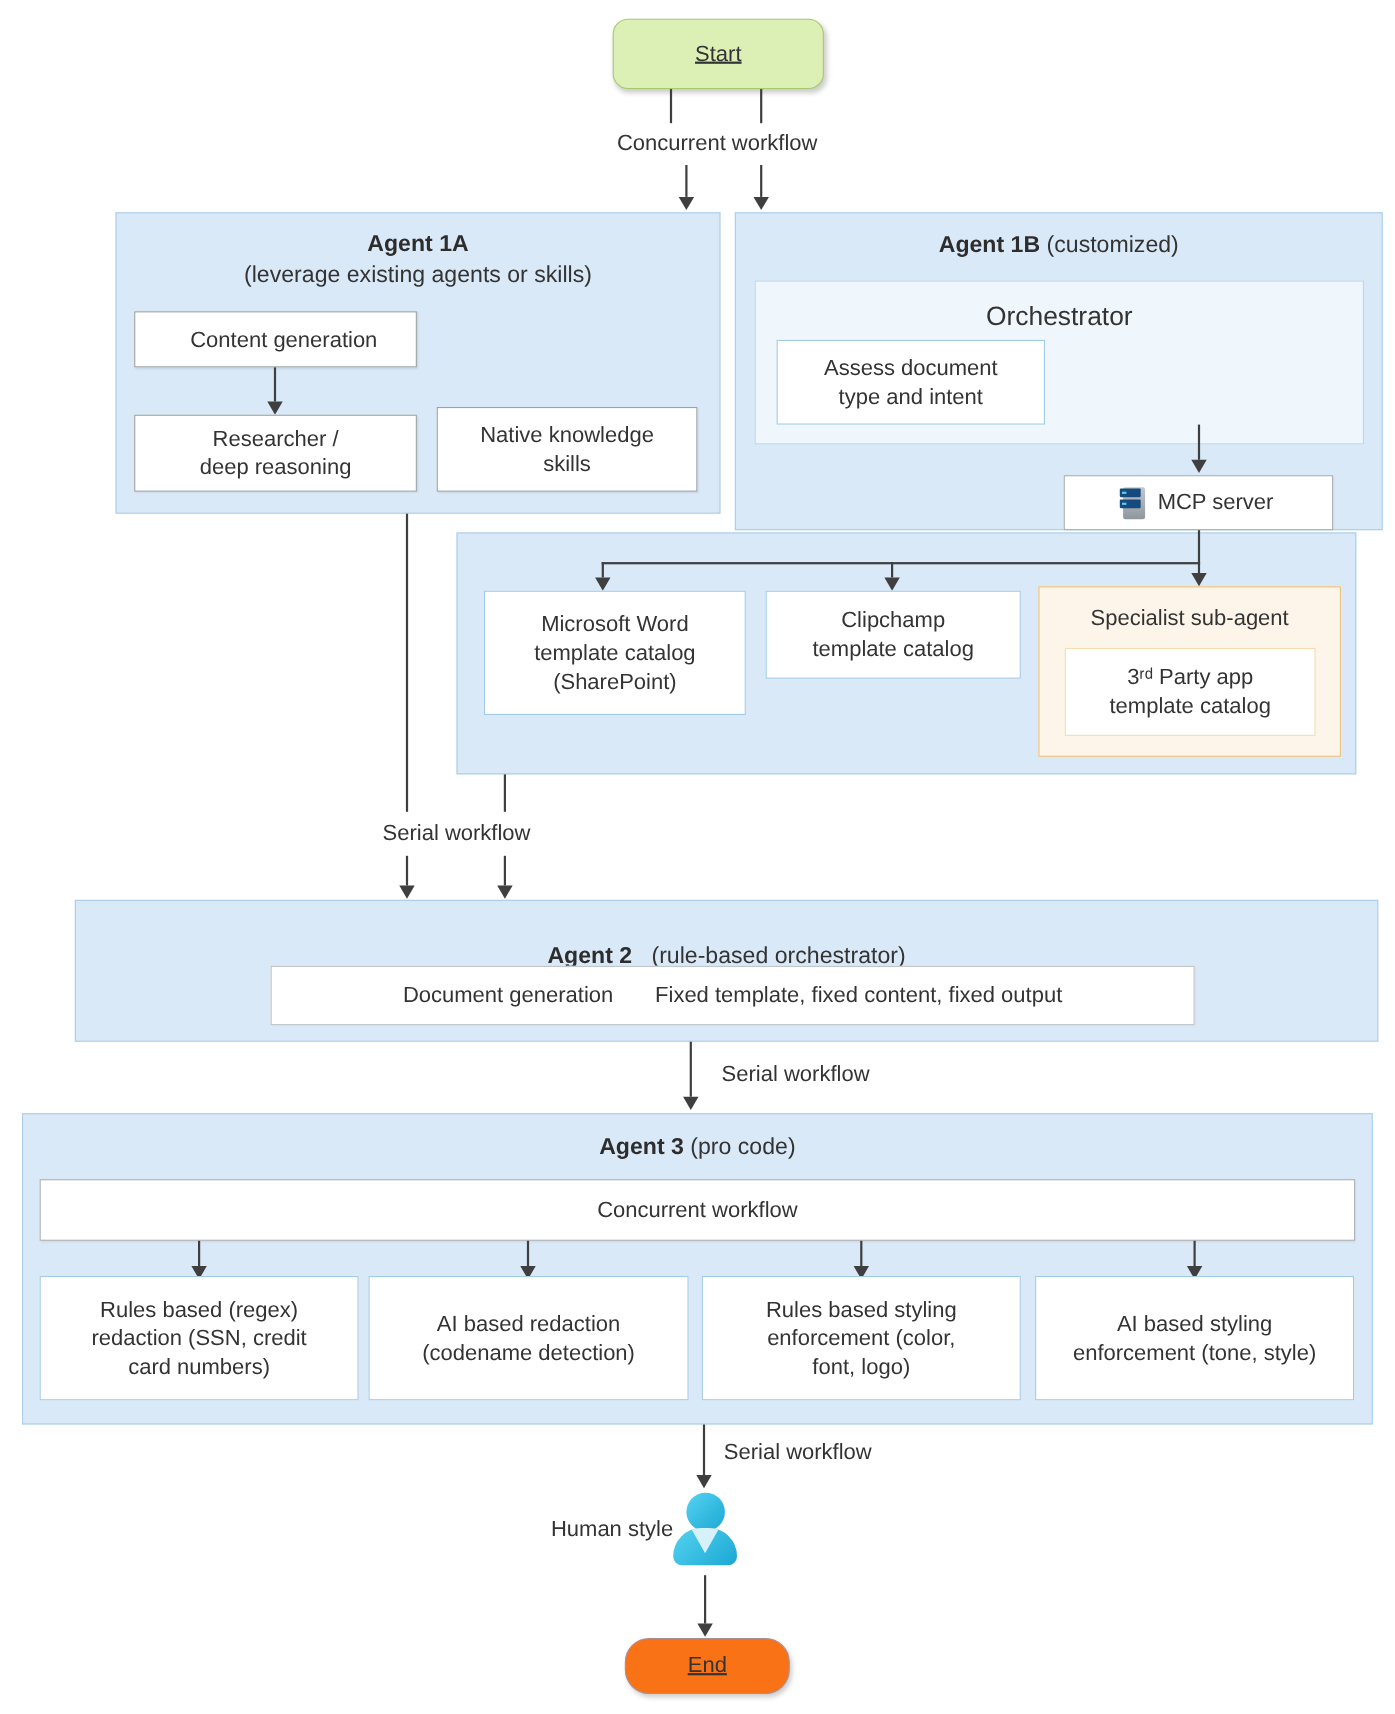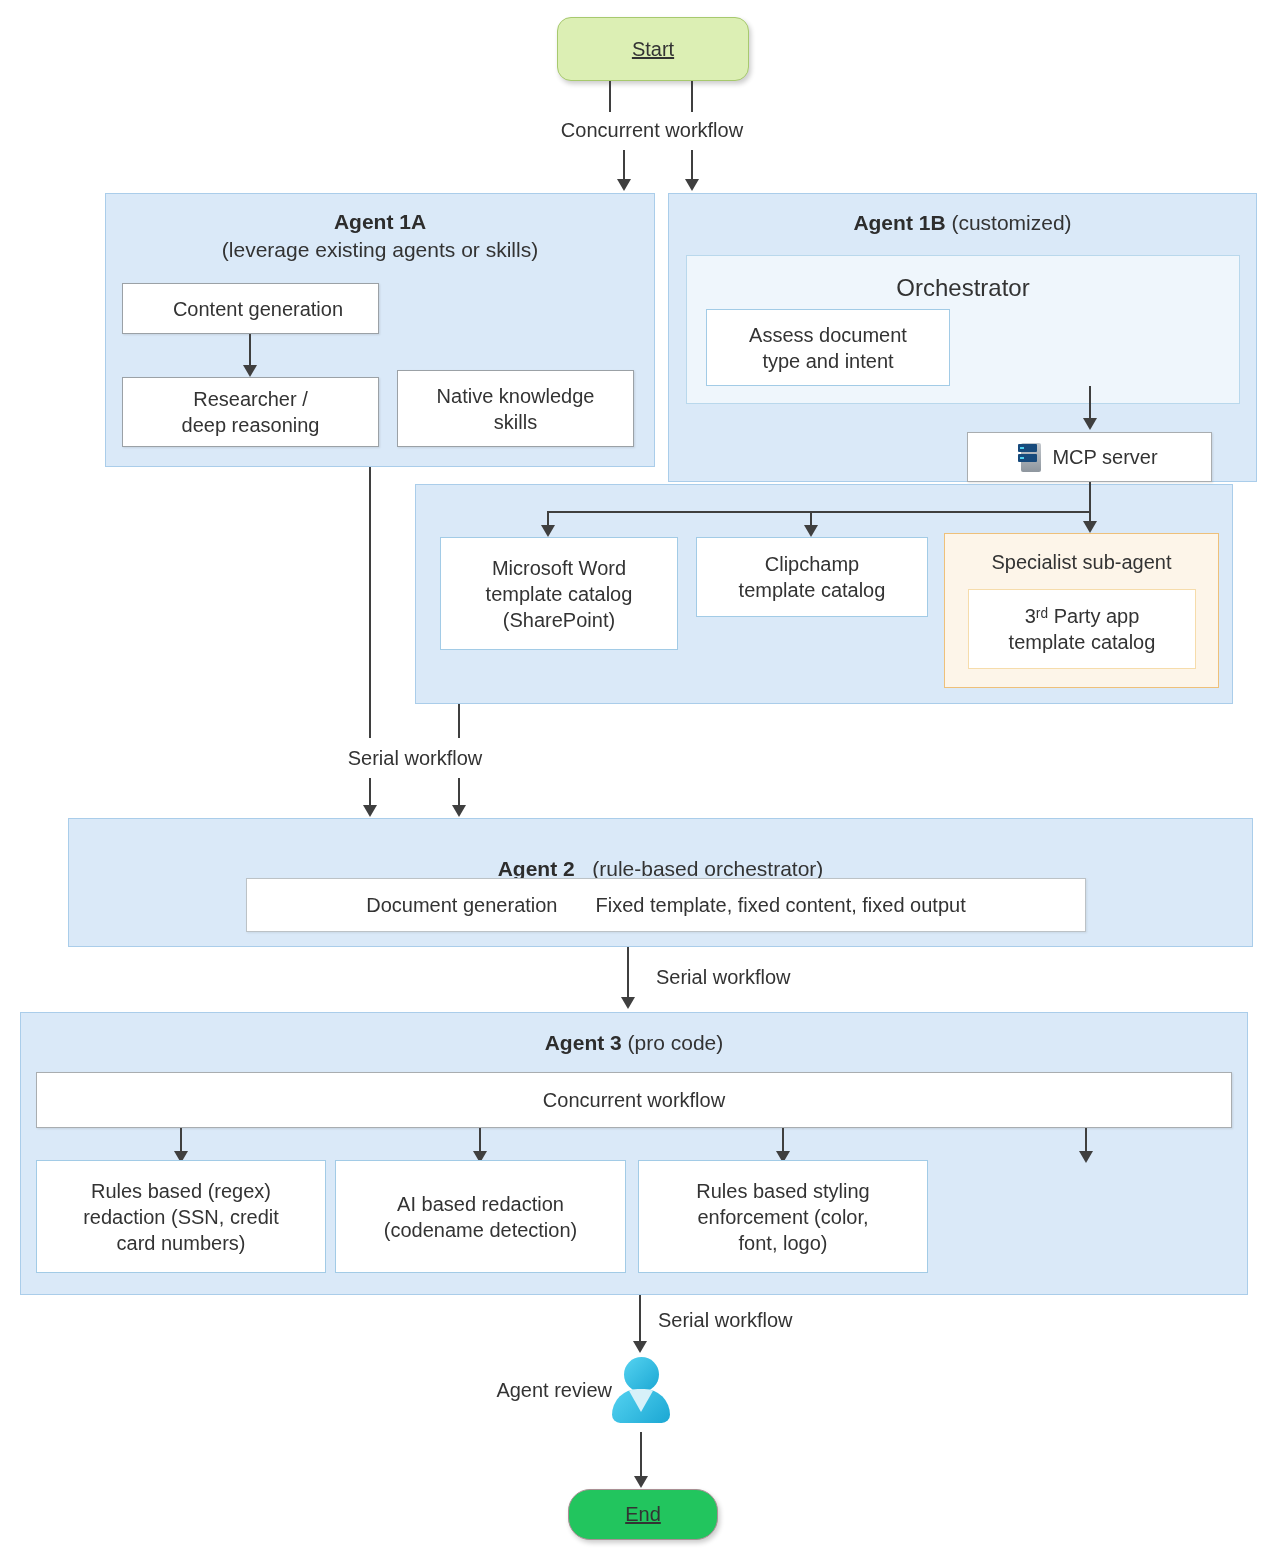--- a/index.html
+++ b/index.html
@@ -35,21 +35,21 @@
     border-top:12px solid #3f3f3f;
   }
   .edge-label { position:absolute; color:#333333; }
   .terminal {
     position:absolute; display:flex; align-items:center; justify-content:center;
     box-sizing:border-box; border-radius:14px;
     box-shadow:2px 3px 5px rgba(0,0,0,0.20);
     text-decoration:underline;
   }
   .start-box { background:#dcefb4; border:1.5px solid #a7c96e; }
-  .end-box   { background:#22c55e; border:1.5px solid #a98f94; border-radius:22px; }
+  .end-box   { background:#f97316; border:1.5px solid #a98f94; border-radius:22px; }
   .orch {
     position:absolute; background:#eff6fc; border:1px solid #b9d8ec; box-sizing:border-box;
   }
   .specialist {
     position:absolute; background:#fdf5e9; border:1px solid #eec07a; box-sizing:border-box;
   }
   .specialist-inner { border:1px solid #f6dcab; }
   
   .mcp-icon { position:relative; width:20px; height:29px; flex:0 0 auto;
     background:linear-gradient(180deg,#c3c8cd 0%,#8e969e 100%); border-radius:2px; margin-right:11px; }
@@ -205,26 +205,30 @@
   </div>
   <div class="node blue-border pre" style="left:335px; top:1160px; width:291px; height:113px;">
     <span class="pre">AI based redaction
 (codename detection)</span>
   </div>
   <div class="node blue-border pre" style="left:638px; top:1160px; width:290px; height:113px;">
     <span class="pre">Rules based styling
 enforcement (color,
 font, logo)</span>
   </div>
+  <div class="node blue-border pre" style="left:941px; top:1160px; width:290px; height:113px;">
+    <span class="pre">AI based styling
+enforcement (tone, style)</span>
+  </div>
 
   <div class="vline" style="left:639px; top:1295px; height:46px;"></div>
   <div class="arrowhead" style="left:633px; top:1341px;"></div>
   <div class="edge-label" style="left:658px; top:1309px;">Serial workflow</div>
 
-  <div class="edge-label" style="left:412px; top:1379px; width:200px; text-align:right;">Agent review</div>
+  <div class="edge-label" style="left:412px; top:1379px; width:200px; text-align:right;">Human style</div>
   <div class="person" style="left:612px; top:1357px;">
     <div class="person-head"></div>
     <div class="person-body"></div>
   </div>
   <div class="vline" style="left:640px; top:1432px; height:44px;"></div>
   <div class="arrowhead" style="left:634px; top:1476px;"></div>
 
   <div class="terminal end-box" style="left:568px; top:1489px; width:150px; height:51px;">
     <span>End</span>
   </div>

